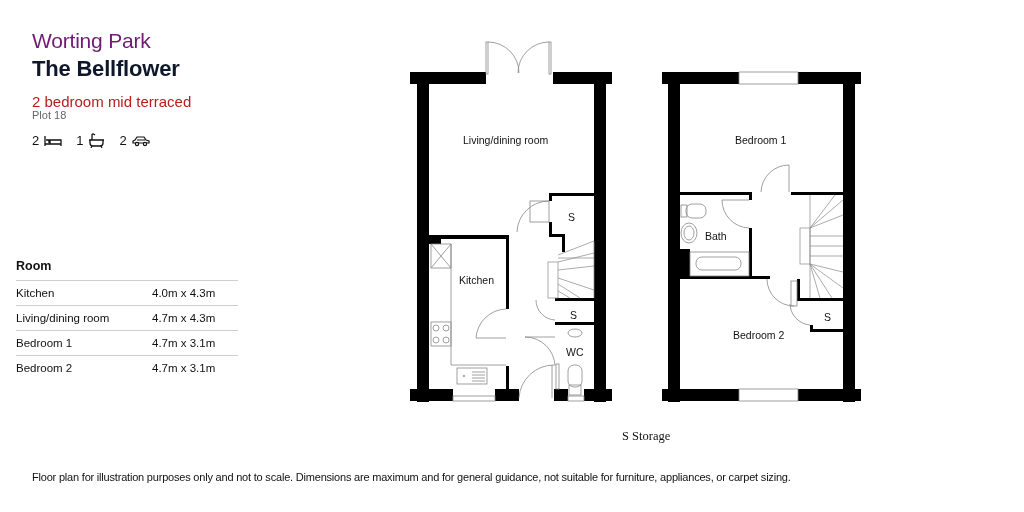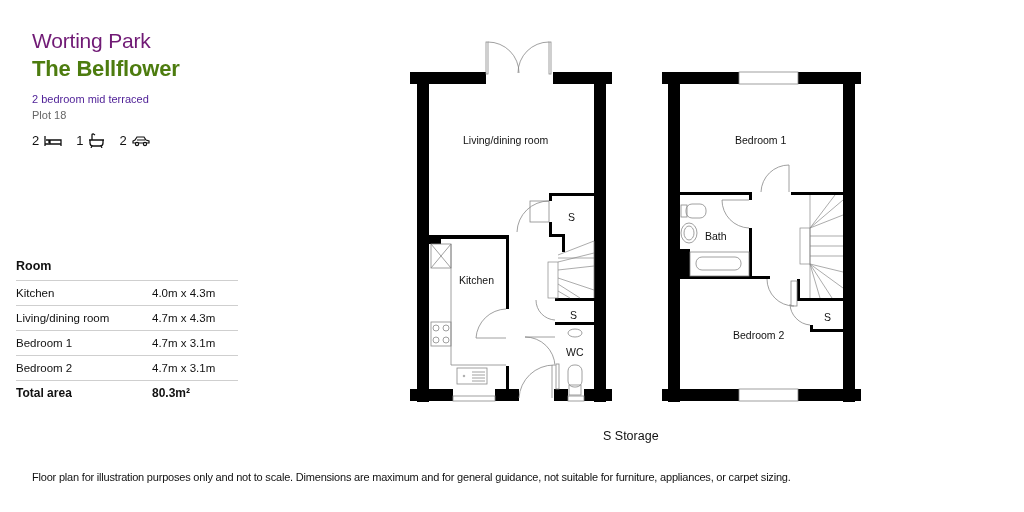--- a/index.html
+++ b/index.html
@@ -2,36 +2,36 @@
 <html><head>
 <meta charset="utf-8">
 <style>
   html, body { margin: 0; padding: 0; }
   body {
     width: 1024px; height: 512px; background: #ffffff; position: relative; overflow: hidden;
     font-family: "Liberation Sans", "DejaVu Sans", sans-serif; color: #111111;
   }
   .abs { position: absolute; }
   .dev-name { left: 32px; top: 29px; font-size: 21px; font-weight: 400; letter-spacing: -0.2px; color: #701a75; }
-  .house-name { left: 32px; top: 56px; font-size: 22px; font-weight: 700; letter-spacing: -0.2px; color: #4d7c0f; }
-  .desc { left: 32px; top: 93px; font-size: 11px; color: #4c1d95; }
+  .house-name { left: 32px; top: 56px; font-size: 22px; font-weight: 700; letter-spacing: -0.2px; color: #0f172a; }
+  .desc { left: 32px; top: 93px; font-size: 15px; color: #b91c1c; }
   .plot { left: 32px; top: 109px; font-size: 11px; color: #666; }
   .features { left: 32px; top: 133px; display: flex; align-items: center; font-size: 13px; color: #111; }
   .feat { display: flex; align-items: center; margin-right: 14px; }
   .feat span.n { margin-right: 5px; }
   .feat svg { display: block; }
 
   .room-table { left: 16px; top: 256px; width: 222px; font-size: 11.5px; }
   .room-table .hdr { font-weight: 700; font-size: 12.5px; height: 24px; line-height: 20px; }
   .room-table .row { display: flex; height: 24px; line-height: 24px; border-top: 1.5px solid #cfcfcf; }
   .room-table .row .c1 { width: 136px; }
   .room-table .row .c2 { flex: 1; }
   .room-table .row.total { font-weight: 700; font-size: 12px; }
 
-  .legend { left: 603px; top: 429px; font-size: 12.5px; color: #111; }
+  .legend { left: 622px; top: 429px; font-size: 12.5px; color: #111; font-family: Liberation Serif, serif; }
   .disclaimer { left: 32px; top: 471px; font-size: 11px; color: #111; letter-spacing: -0.2px; }
 
   .plan { left: 0; top: 0; }
   .plan text { font-family: "Liberation Sans", "DejaVu Sans", sans-serif; font-size: 10.5px; fill: #111; }
 </style>
 </head>
 <body>
 
 <div class="abs dev-name">Worting Park</div>
 <div class="abs house-name">The Bellflower</div>
@@ -72,24 +72,20 @@
     <div class="c1">Living/dining room</div>
     <div class="c2">4.7m x 4.3m</div>
   </div>
   <div class="row">
     <div class="c1">Bedroom 1</div>
     <div class="c2">4.7m x 3.1m</div>
   </div>
   <div class="row">
     <div class="c1">Bedroom 2</div>
     <div class="c2">4.7m x 3.1m</div>
-  </div>
-  <div class="row total">
-    <div class="c1">Total area</div>
-    <div class="c2">80.3m²</div>
   </div>
 </div>
 
 <svg class="abs plan" width="1024" height="512" viewBox="0 0 1024 512">
   <g>
 
     <g fill="#000">
       <rect x="410" y="72" width="76" height="12"></rect>
       <rect x="553" y="72" width="59" height="12"></rect>
       <rect x="417" y="72" width="12" height="330"></rect>

